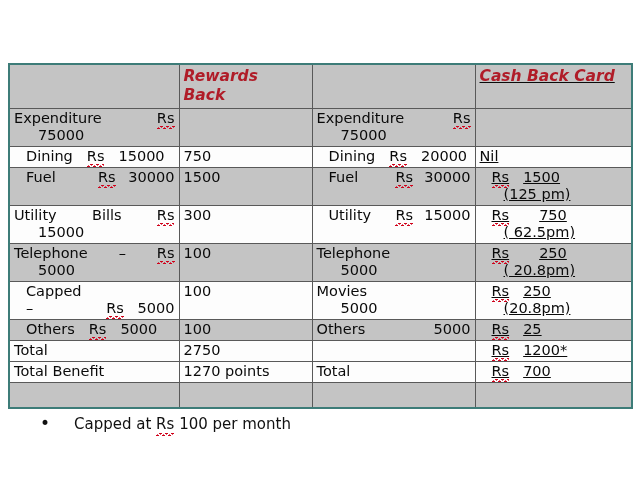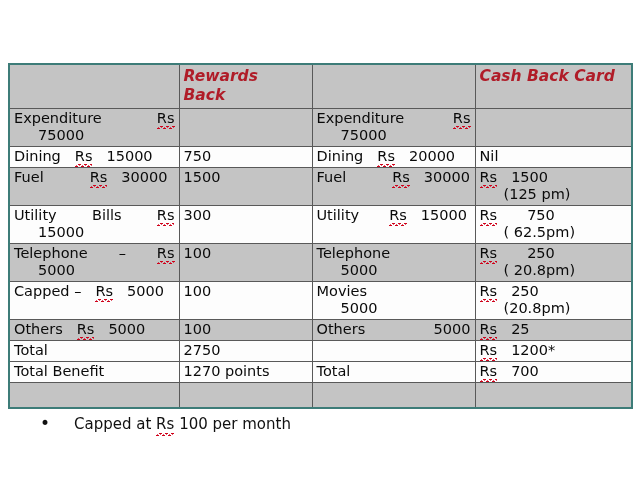--- a/index.html
+++ b/index.html
@@ -39,20 +39,21 @@
     padding: 1px 4px 2px 4px;
     font-size: 14.5px;
     line-height: 17px;
     color: #0a0a0a;
     vertical-align: top;
     word-wrap: break-word;
     overflow: hidden;
   }
   #comparison-table td:last-child {
     border-right: none;
+    text-decoration: underline;
   }
   #comparison-table tr:last-child td {
     border-bottom: none;
   }
 
   .col-a { width: 170px; }
   .col-b { width: 133px; }
   .col-c { width: 163px; }
   .col-d { width: 157px; }
 
@@ -82,20 +83,21 @@
   }
   .just {
     display: flex;
     justify-content: space-between;
     align-items: baseline;
     gap: 30px;
   }
   .just-2 {
     display: flex;
     align-items: flex-end;
+    margin-left: 12px;
   }
   .just-2 .gap-sm { display: inline-block; width: 14px; }
   .gap-md { display: inline-block; width: 30px; }
   .gap-lg { display: inline-block; width: 46px; }
   .line2 { display: block; margin-left: 24px; }
 
   
   .sp {
     position: relative;
     display: inline-block;

